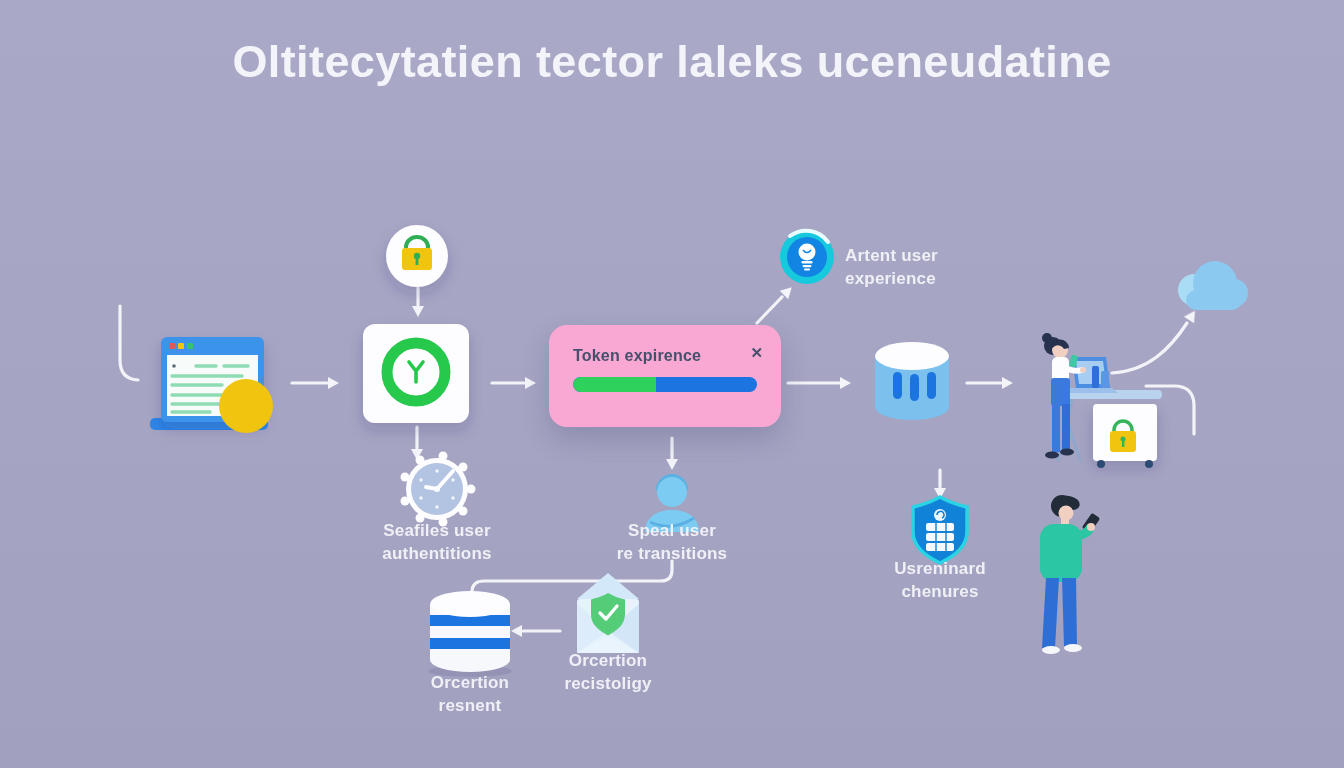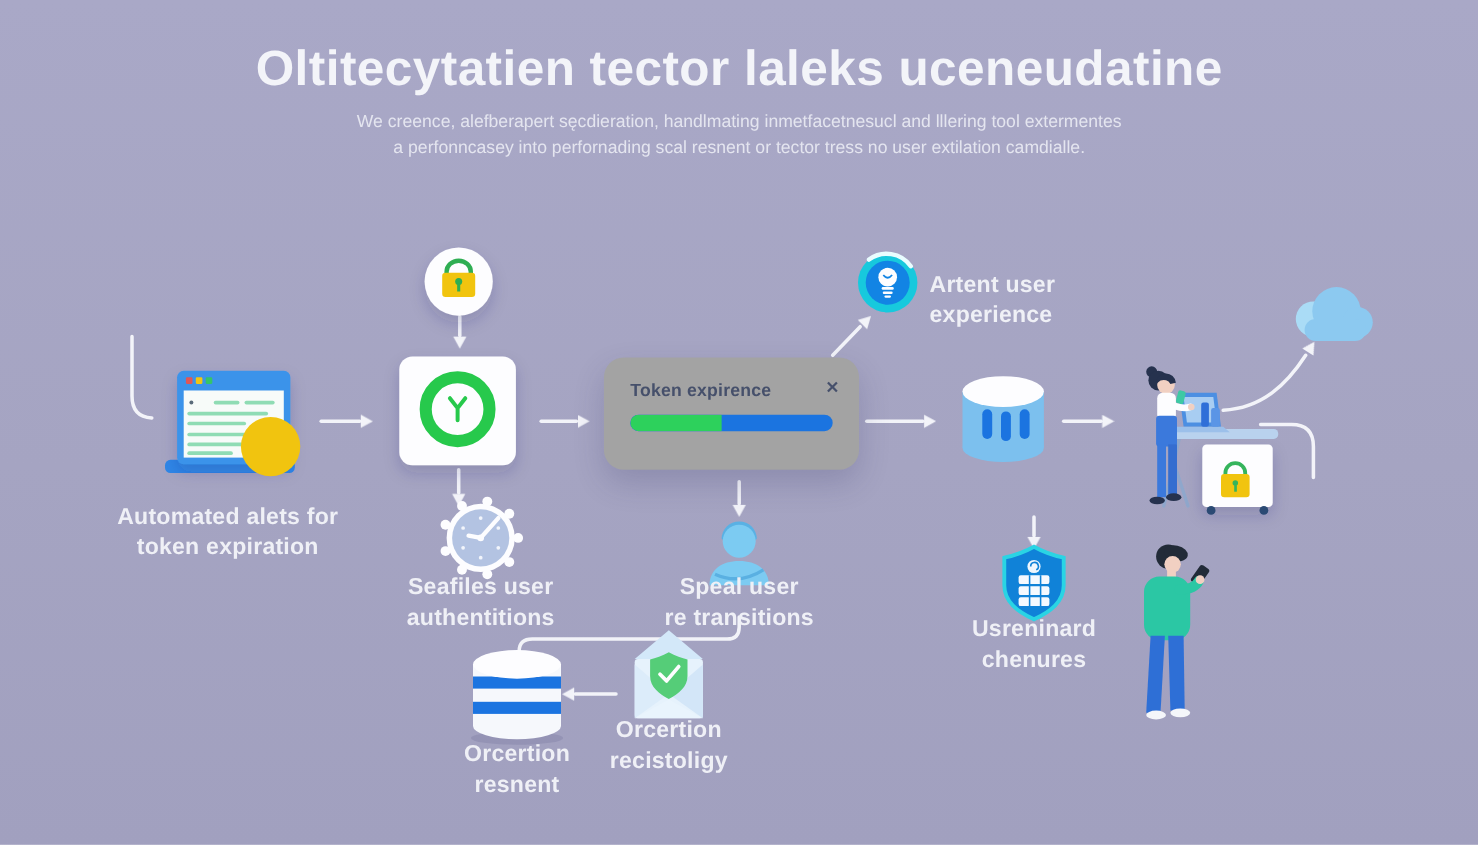--- a/index.html
+++ b/index.html
@@ -13,28 +13,28 @@
     position:absolute; top:36px; left:0; width:100%; text-align:center;
     font-size:45px; font-weight:700; color:#f3f4f9; letter-spacing:.4px;
   }
   .subtitle {
     position:absolute; top:99px; left:50%; transform:translateX(-50%);
     width:880px; text-align:center; color:#e9eaf3; font-size:16px;
     line-height:1.5; font-weight:500; opacity:.93;
   }
   .label {
     position:absolute; transform:translateX(-50%); text-align:center;
-    color:#eff0f6; font-size:21px; font-weight:700; line-height:1.35;
+    color:#eff0f6; font-size:17px; font-weight:700; line-height:1.35;
     white-space:pre-line; letter-spacing:.2px;
   }
   .label.left { transform:none; text-align:left; }
   .overlay { position:absolute; left:0; top:0; }
   .token-card {
     position:absolute; left:549px; top:325px; width:232px; height:102px;
-    background:#a3a3a3; border-radius:18px;
+    background:#f9a8d4; border-radius:18px;
     box-shadow:0 12px 28px rgba(45,45,95,.20);
   }
   .token-card .card-title {
     position:absolute; left:24px; top:22px; font-size:16px; font-weight:700;
     color:#46506b; letter-spacing:.2px;
   }
   .token-card .card-close {
     position:absolute; right:18px; top:20px; font-size:15px; color:#46506b;
     cursor:pointer; background:none; border:none; font-weight:700;
     font-family:"Liberation Sans", sans-serif; padding:0; line-height:1;
@@ -47,24 +47,20 @@
     position:absolute; left:0; top:0; bottom:0; width:45%;
     background:#2dd15c; border-radius:8px 0 0 8px;
   }
 </style>
 </head>
 <body>
 
 <div class="stage">
 
   <div class="title">Oltitecytatien tector laleks uceneudatine</div>
-  <div class="subtitle">
-    <span>We creence, alefberapert sęcdieration, handlmating inmetfacetnesucl and lllering tool extermentes</span><br>
-    <span>a perfonncasey into perfornading scal resnent or tector tress no user extilation camdialle.</span>
-  </div>
 
   <svg class="overlay" width="1344" height="768" viewBox="0 0 1344 768">
     <defs>
       <filter id="soft" x="-40%" y="-40%" width="180%" height="200%">
         <feDropShadow dx="0" dy="7" stdDeviation="7" flood-color="#32326b" flood-opacity="0.18"></feDropShadow>
       </filter>
     </defs>
 
     <g stroke="#f7f8fc" stroke-width="3.2" fill="none" stroke-linecap="round" stroke-linejoin="round" opacity="0.95">
       <path d="M120,306 L120,360 Q120,379 138,380"></path>
@@ -270,22 +266,20 @@
   </svg>
 
   <div class="token-card">
     <div class="card-title">Token expirence</div>
     <button class="card-close">✕</button>
     <div class="progress">
       <div class="progress-fill" style="width: 45%;"></div>
     </div>
   </div>
 
-  <div class="label" style="left:207px; top:456px;">Automated alets for
-token expiration</div>
   <div class="label" style="left:437px; top:520px;">Seafiles user
 authentitions</div>
   <div class="label" style="left:672px; top:520px;">Speal user
 re transitions</div>
   <div class="label left" style="left:845px; top:245px;">Artent user
 experience</div>
   <div class="label" style="left:940px; top:558px;">Usreninard
 chenures</div>
   <div class="label" style="left:470px; top:672px;">Orcertion
 resnent</div>

